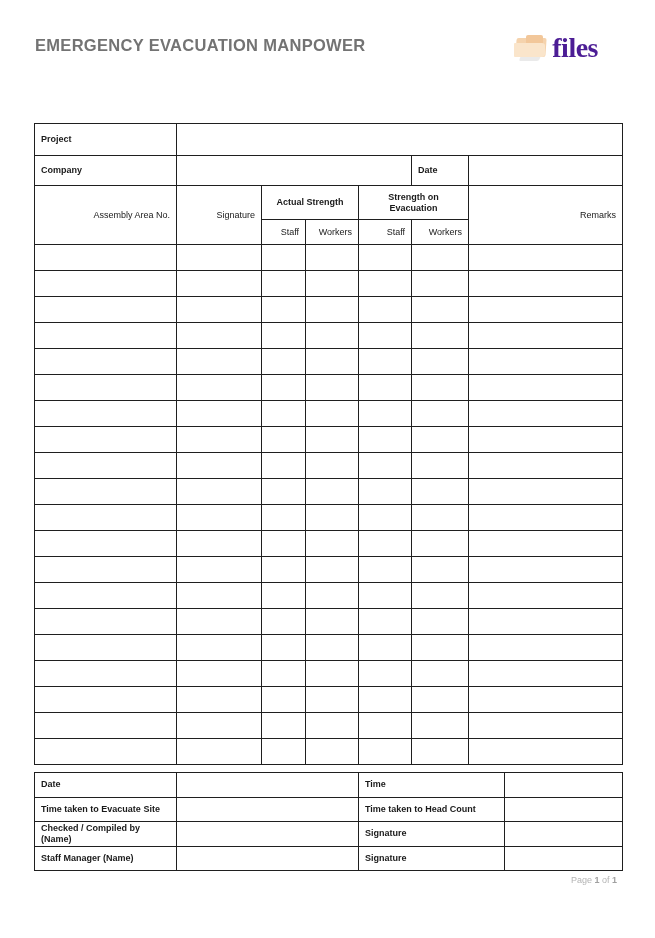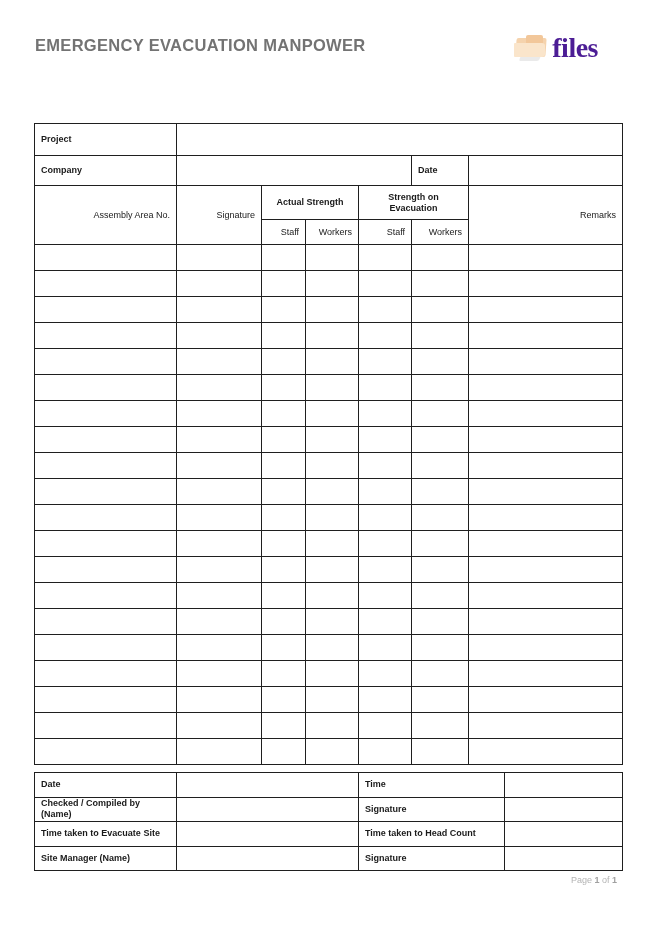--- a/index.html
+++ b/index.html
@@ -406,33 +406,33 @@
     <col style="width:118px">
   </colgroup>
   <tbody id="summary-rows">
       <tr class="r-foot">
         <td class="lbl">Date</td>
         <td></td>
         <td class="lbl">Time</td>
         <td></td>
       </tr>
       <tr class="r-foot">
+        <td class="lbl">Time taken to Evacuate Site</td>
+        <td></td>
+        <td class="lbl">Time taken to Head Count</td>
+        <td></td>
+      </tr>
+      <tr class="r-foot">
         <td class="lbl">Checked / Compiled by (Name)</td>
         <td></td>
         <td class="lbl">Signature</td>
         <td></td>
       </tr>
       <tr class="r-foot">
-        <td class="lbl">Time taken to Evacuate Site</td>
-        <td></td>
-        <td class="lbl">Time taken to Head Count</td>
-        <td></td>
-      </tr>
-      <tr class="r-foot">
-        <td class="lbl">Site Manager (Name)</td>
+        <td class="lbl">Staff Manager (Name)</td>
         <td></td>
         <td class="lbl">Signature</td>
         <td></td>
       </tr>
     </tbody>
 </table>
 
 <div class="page-footer">
   <span>Page </span><b>1</b><span> of </span><b>1</b>
 </div>

